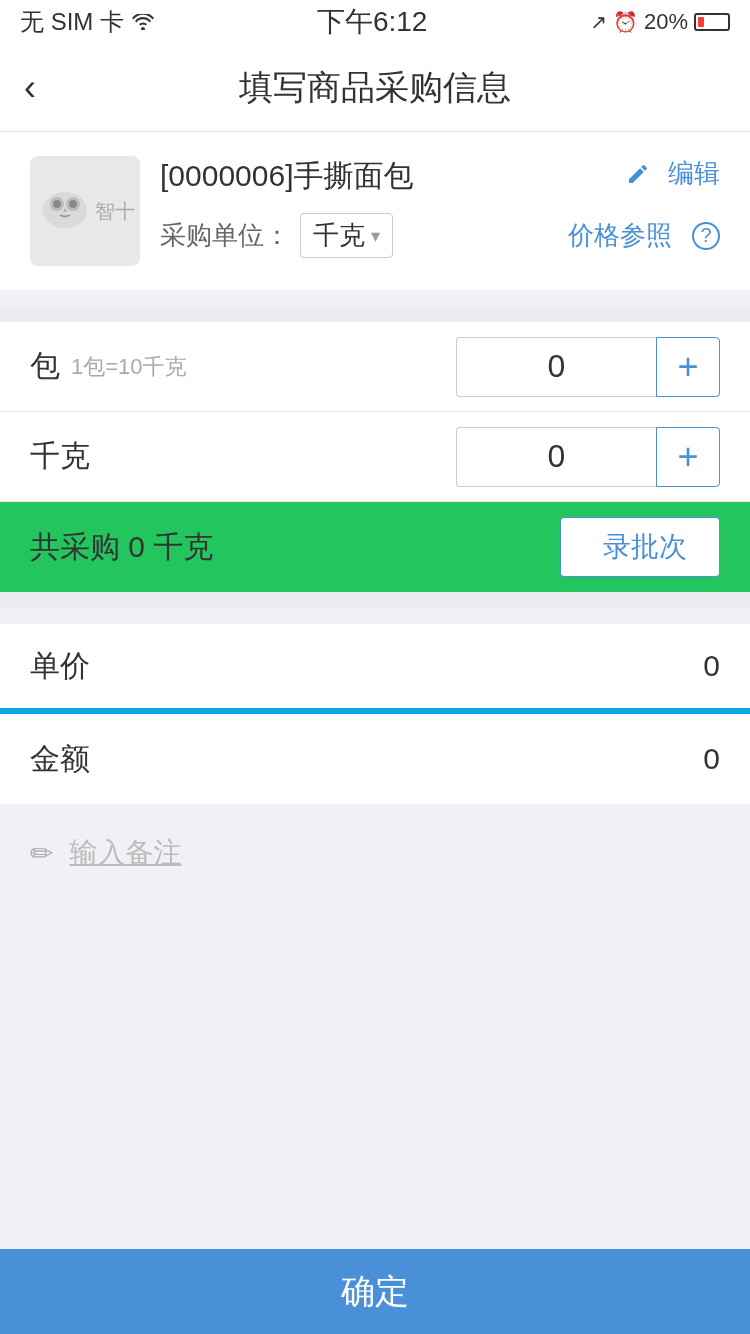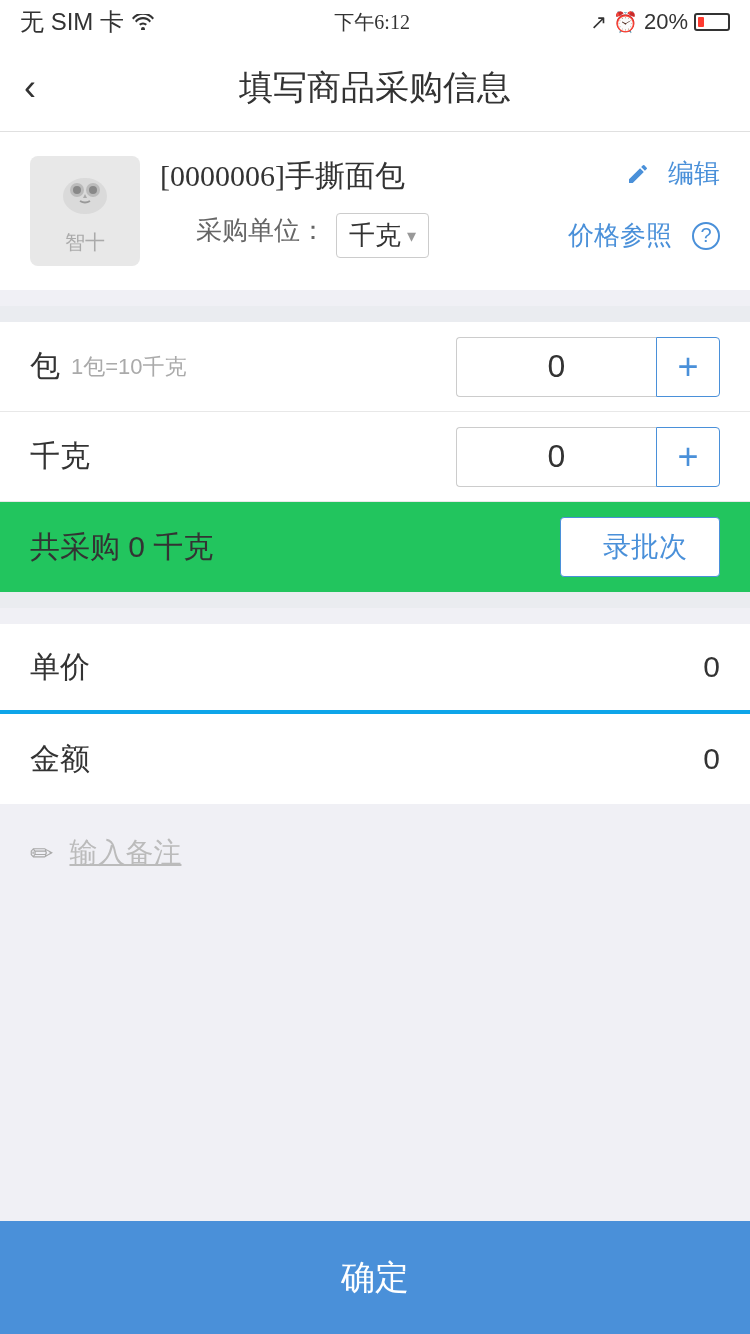--- a/index.html
+++ b/index.html
@@ -24,23 +24,22 @@
       padding: 0 20px;
       font-size: 24px;
       color: #333;
     }
     .status-left {
       display: flex;
       align-items: center;
       gap: 8px;
     }
     .status-center {
-      font-size: 20px;
+      font-size: 28px;
       font-weight: 500;
-      font-family: Liberation Serif, serif;
     }
     .status-right {
       display: flex;
       align-items: center;
       gap: 6px;
       font-size: 22px;
     }
     .battery-body {
       width: 36px;
       height: 18px;
@@ -90,41 +89,40 @@
       align-items: flex-start;
       gap: 20px;
       margin-bottom: 16px;
     }
     .product-img {
       width: 110px;
       height: 110px;
       background: #e8e8e8;
       border-radius: 8px;
       display: flex;
-      flex-direction: column;
+      flex-direction: row;
       align-items: center;
       justify-content: center;
       color: #999;
       font-size: 20px;
       flex-shrink: 0;
     }
     .owl-icon {
       font-size: 40px;
       color: #aaa;
       margin-bottom: 4px;
     }
     .product-info {
       flex: 1;
     }
     .product-top-row {
       display: flex;
       justify-content: space-between;
       align-items: flex-start;
       margin-bottom: 16px;
-      font-family: Liberation Serif, serif;
     }
     .product-name {
       font-size: 30px;
       color: #333;
       font-weight: 500;
     }
     .edit-btn {
       display: flex;
       align-items: center;
       gap: 18px;
@@ -132,23 +130,22 @@
       font-size: 26px;
       cursor: pointer;
     }
     .product-bottom-row {
       display: flex;
       align-items: center;
       justify-content: space-between;
     }
     .unit-row {
       display: flex;
-      align-items: flex-start;
+      align-items: center;
       gap: 10px;
-      margin-left: 36px;
     }
     .unit-label {
       font-size: 26px;
       color: #666;
     }
     .unit-select {
       display: flex;
       align-items: center;
       border: 1px solid #ccc;
       border-radius: 4px;
@@ -273,21 +270,21 @@
     .price-section {
       background: #fff;
       margin-top: 16px;
     }
     .price-row {
       display: flex;
       align-items: center;
       justify-content: space-between;
       padding: 0 30px;
       height: 90px;
-      border-bottom: 4px solid #0ea5e9;
+      border-bottom: 6px solid #0ea5e9;
     }
     .price-row:last-child {
       border-bottom: none;
     }
     .price-row-label {
       font-size: 30px;
       color: #333;
     }
     .price-row-value {
       font-size: 30px;
@@ -316,21 +313,21 @@
       color: #bbb;
       text-decoration: underline;
     }
 
     
     .confirm-btn {
       position: fixed;
       bottom: 0;
       left: 0;
       width: 750px;
-      height: 113px;
+      height: 85px;
       background: #4a90d9;
       color: #fff;
       font-size: 34px;
       display: flex;
       align-items: center;
       justify-content: center;
       cursor: pointer;
       border: none;
     }
 

